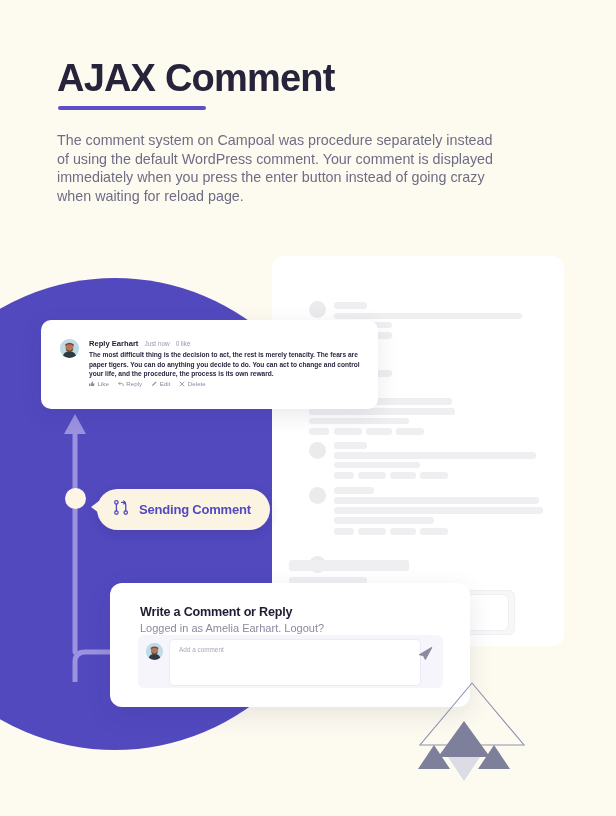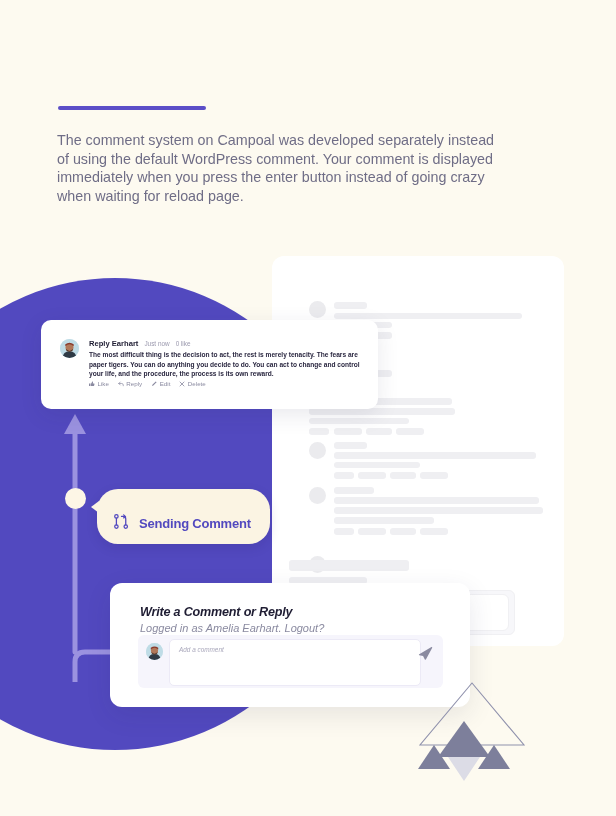--- a/index.html
+++ b/index.html
@@ -176,21 +176,21 @@
     cursor: pointer;
   }
   .c-action svg { display: block; }
 
   
   .sending-pill {
     position: absolute;
     left: 97px;
     top: 489px;
     height: 41px;
-    padding: 14px 19px 0 16px;
+    padding: 0 19px 0 16px;
     background: #fbf4e3;
     border-radius: 21px;
     display: flex;
     align-items: center;
     gap: 9px;
     box-shadow: 0 4px 12px rgba(30,20,80,0.12);
   }
   .sending-pill .tail {
     position: absolute;
     left: -6px;
@@ -211,21 +211,20 @@
   
   .write-panel {
     position: absolute;
     left: 110px;
     top: 583px;
     width: 360px;
     height: 124px;
     background: #ffffff;
     border-radius: 12px;
     box-shadow: 0 8px 26px rgba(40,35,80,0.10);
-    font-style: italic;
   }
   .write-title {
     position: absolute;
     left: 30px;
     top: 22px;
     font-size: 12.6px;
     font-weight: 700;
     color: #1f1d33;
     letter-spacing: -0.2px;
   }
@@ -289,22 +288,23 @@
   }
 
   
   .av-face { position:absolute; inset:0; }
 </style>
 </head>
 <body>
 
 <div class="stage">
 
+  <div class="page-title">AJAX Comment</div>
   <div class="title-rule"></div>
-  <div class="intro">The comment system on Campoal was developed separately instead of using the default WordPress comment. Your comment is displayed immediately when you press the enter button instead of going crazy when waiting for reload  page.</div>
+  <div class="intro">The comment system on Campoal was procedure separately instead of using the default WordPress comment. Your comment is displayed immediately when you press the enter button instead of going crazy when waiting for reload  page.</div>
 
   <div class="purple-circle"></div>
 
   <div class="flow-arrow">
     <svg width="130" height="270" viewBox="0 0 130 270" fill="none">
       <path d="M20 270 L20 250 Q20 240 30 240 L75 240" stroke="#9b92e0" stroke-width="5" fill="none" stroke-linecap="round"></path>
       <path d="M20 240 L20 18" stroke="#9b92e0" stroke-width="5" stroke-linecap="round"></path>
       <path d="M20 2 L31 22 L9 22 Z" fill="#9b92e0"></path>
     </svg>
   </div>

